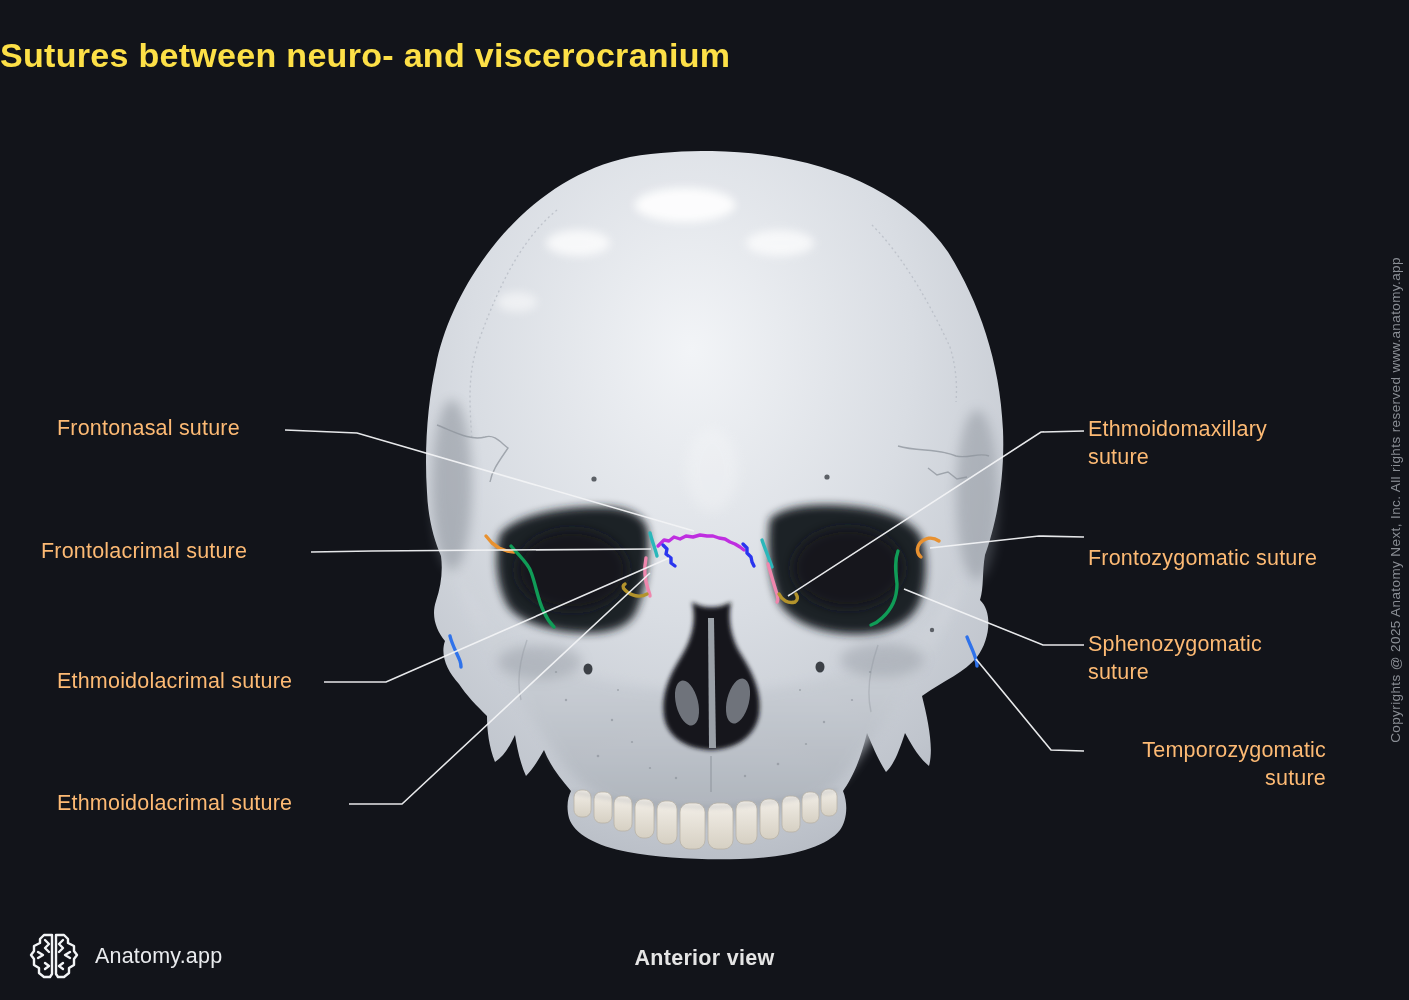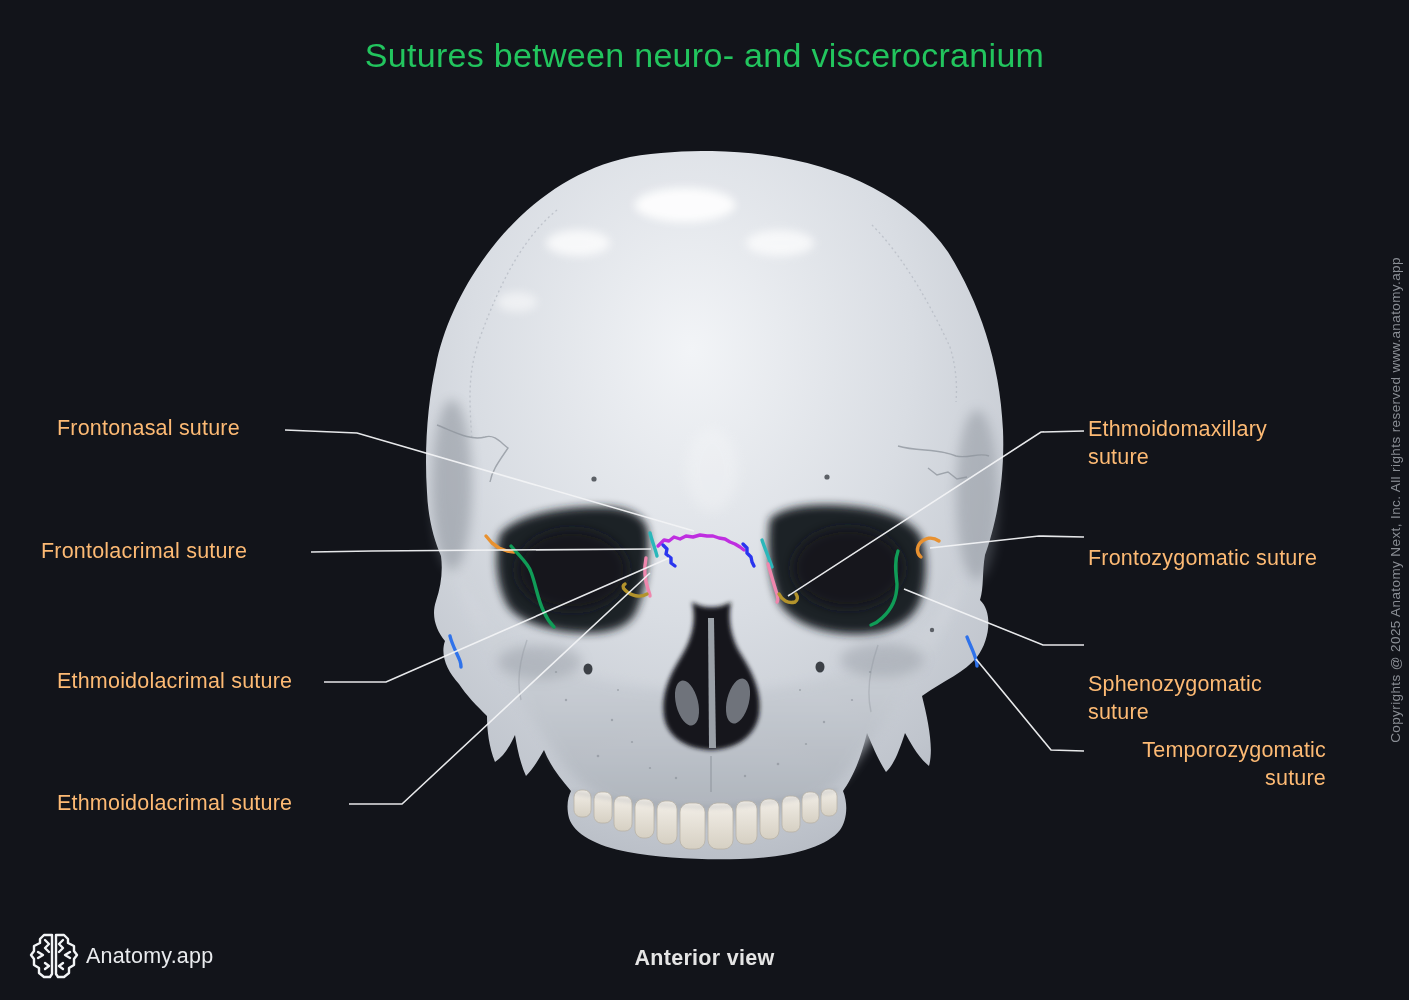--- a/index.html
+++ b/index.html
@@ -7,48 +7,48 @@
     width:1409px;height:1000px;
     background:#12141a;
     font-family:"Liberation Sans", sans-serif;
     position:relative;overflow:hidden;
     -webkit-font-smoothing:antialiased;
   }
   .stage{position:absolute;inset:0;}
   svg.figure{position:absolute;left:0;top:0;}
   .page-title{
     position:absolute;left:0;top:36px;width:100%;
-    text-align:center;
-    font-size:34px;font-weight:400;letter-spacing:.3px;
-    color:#22c55e;
+    text-align:left;
+    font-size:34px;font-weight:700;letter-spacing:.3px;
+    color:#fde047;
   }
   .label{
     position:absolute;
     color:#fdba74;
     font-size:21.5px;line-height:27.5px;font-weight:400;
     letter-spacing:.2px;
   }
   .label.left{white-space:nowrap;}
   .label.right{width:238px;}
   .lbl-frontonasal{left:57px;top:415px;}
   .lbl-frontolacrimal{left:41px;top:538px;}
   .lbl-frontomaxillary{left:57px;top:668px;}
   .lbl-ethmoidolacrimal{left:57px;top:790px;}
   .lbl-ethmoidomaxillary{left:1088px;top:416px;}
   .lbl-frontozygomatic{left:1088px;top:523px;margin-top:22px;}
-  .lbl-sphenozygomatic{left:1088px;top:631px;margin-top:40px;}
+  .lbl-sphenozygomatic{left:1088px;top:631px;}
   .lbl-temporozygomatic{left:1088px;top:737px;text-align:right;}
   .view-caption{
     position:absolute;left:0;top:946px;width:100%;
     text-align:center;color:#e5e5e5;
     font-size:21.5px;font-weight:700;letter-spacing:.3px;
   }
   .brand{
     position:absolute;left:28px;top:930px;
-    display:flex;align-items:center;gap:6px;
+    display:flex;align-items:center;gap:15px;
   }
   .brand-name{color:#e9ebee;font-size:21.5px;font-weight:400;letter-spacing:.2px;}
   .copyright{
     position:absolute;right:6px;top:50%;
     transform:translateY(-50%) rotate(180deg);
     writing-mode:vertical-rl;
     color:#8a8e95;font-size:13.5px;letter-spacing:.4px;
     white-space:nowrap;
   }
 </style>

